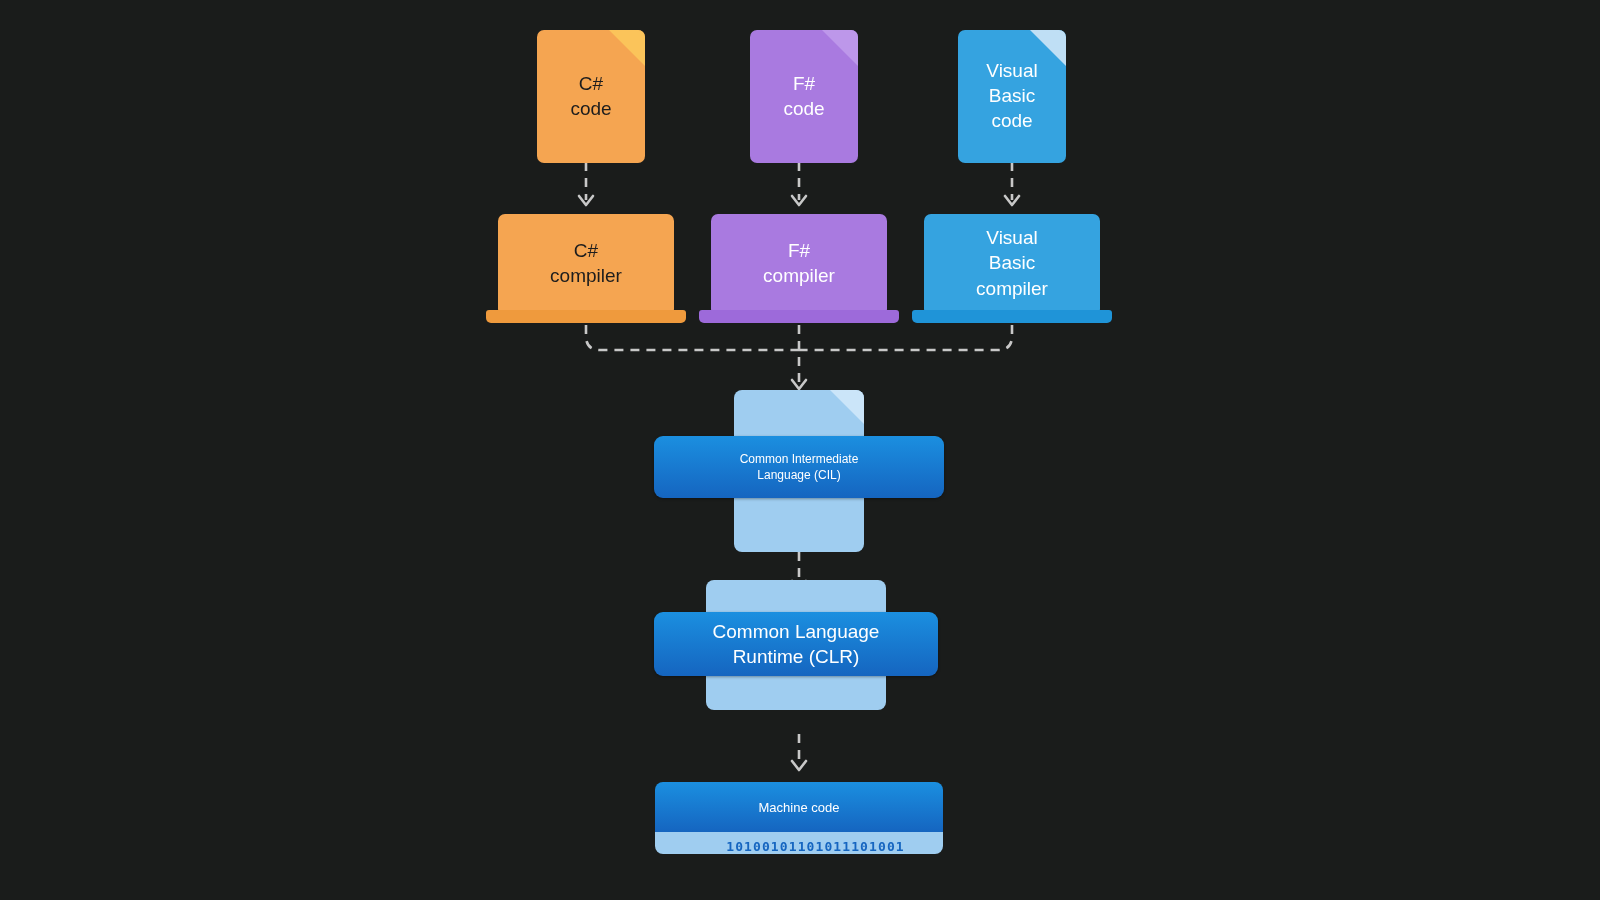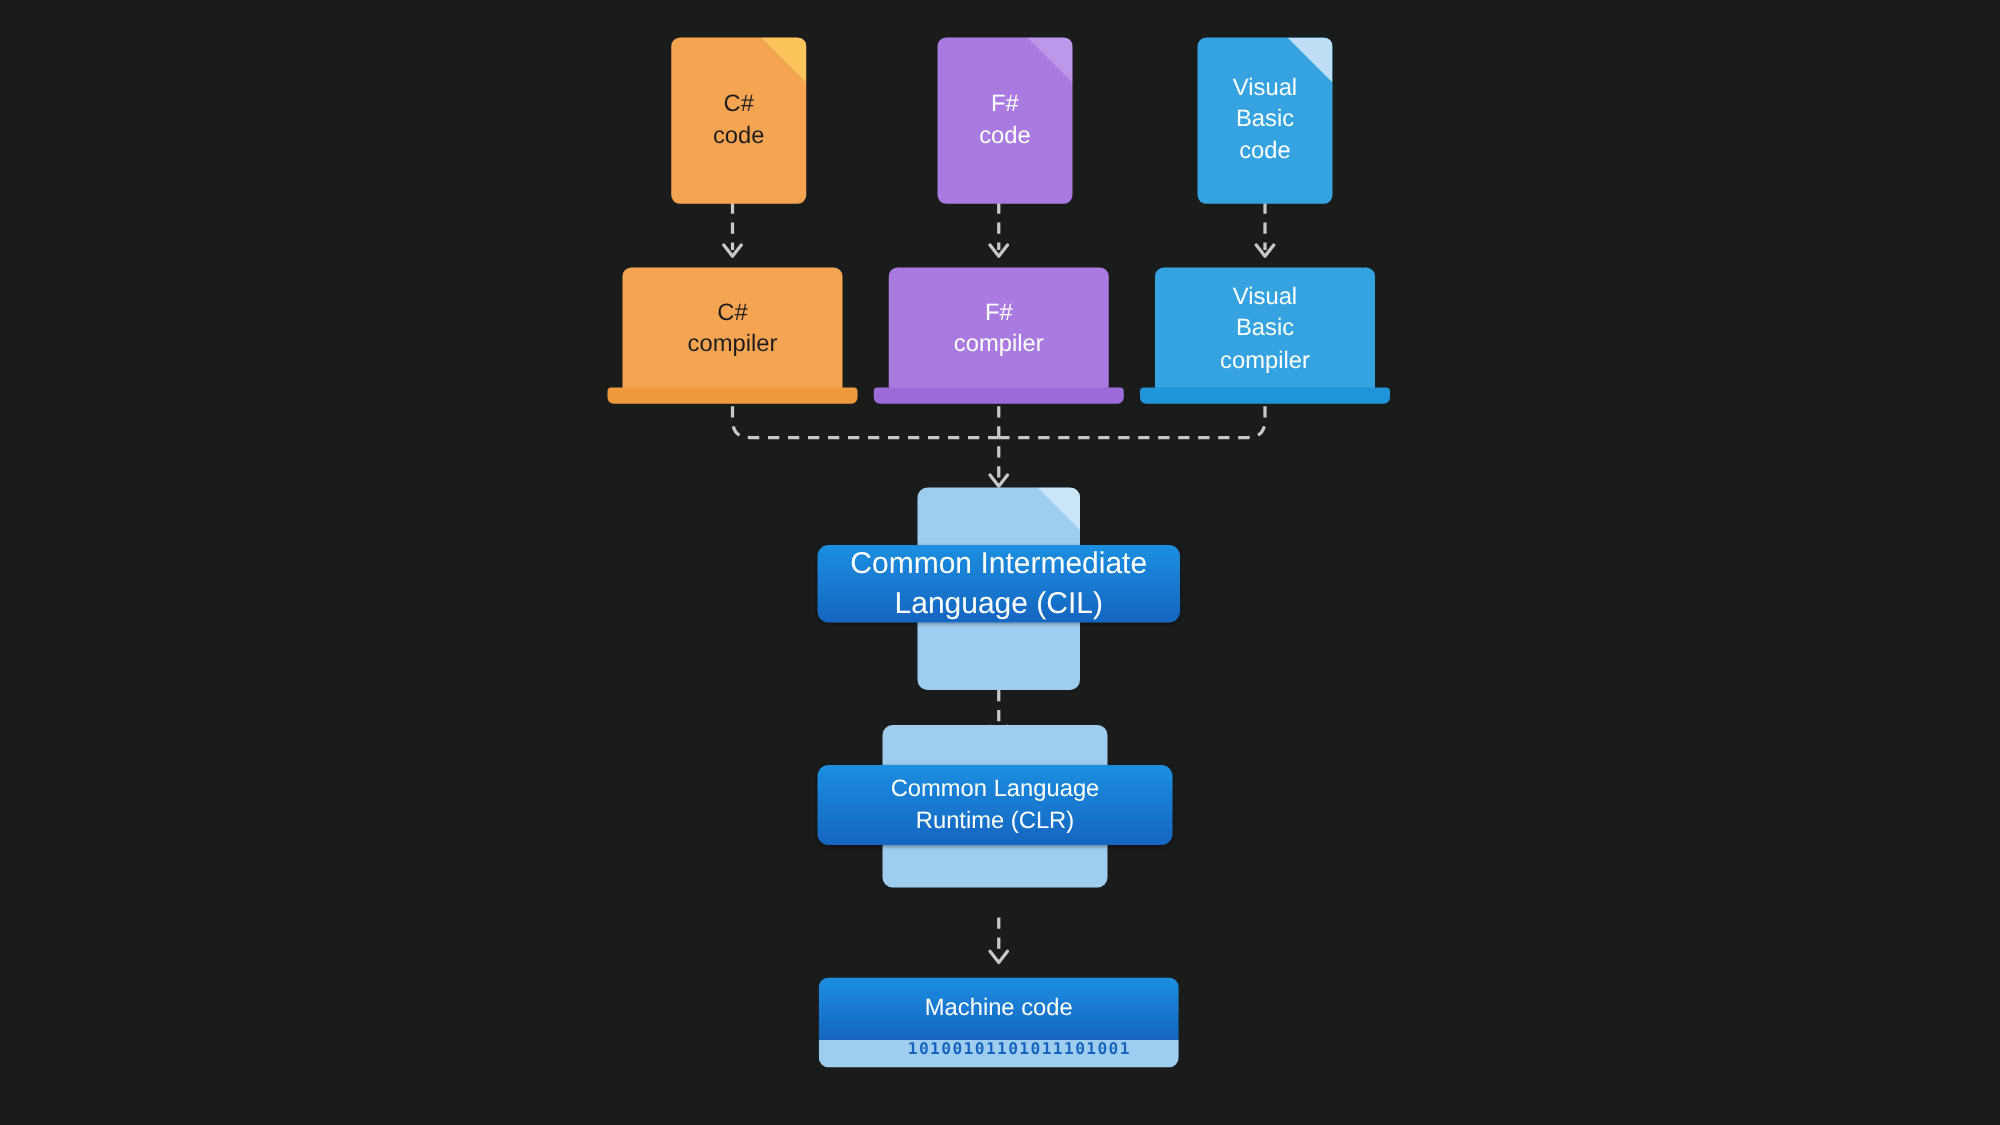--- a/index.html
+++ b/index.html
@@ -68,21 +68,21 @@
   }
 
   
   .machine { position:absolute; border-radius:8px; overflow:hidden; }
   .machine .mtop {
     display:flex; align-items:center; justify-content:center;
     color:#fff; width:100%;
   }
   .machine .mbits {
     width:100%;
-    display:flex; align-items:flex-start; justify-content:center;
+    display:flex; align-items:flex-end; justify-content:center;
     font-family:"DejaVu Sans Mono", monospace;
     font-weight:bold;
     letter-spacing:1.1px;
     padding-left:33px;
   }
 
   svg.wires { position:absolute; left:0; top:0; width:1600px; height:900px; pointer-events:none; }
 </style>
 </head>
 <body>
@@ -175,37 +175,37 @@
 compiler</span>
     </div>
     <div class="base" style="left:-12px; top:96px; width:200px; height:13px; background:#1f94d8;"></div>
   </div>
 
   <div class="stack node" style="left:734px; top:390px; width:130px; height:162px;">
     <div class="sheet" style="width:130px; height:162px; background:#9fcdf0;">
       <span class="sfold" style="border-top:34px solid #cbe5f9; border-left:34px solid transparent;"></span>
     </div>
     <div class="bar" style="left:-80px; top:46px; width:290px; height:62px;
-                background:linear-gradient(180deg,#1b8fe0 0%,#1565c0 100%); font-size:24px;">
+                background:linear-gradient(180deg,#1b8fe0 0%,#1565c0 100%); font-size:12px;">
       <span style="white-space:pre-line;">Common Intermediate
 Language (CIL)</span>
     </div>
   </div>
 
   <div class="stack node" style="left:706px; top:580px; width:180px; height:130px;">
     <div class="sheet" style="width:180px; height:130px; background:#9fcdf0;"></div>
     <div class="bar" style="left:-52px; top:32px; width:284px; height:64px;
                 background:linear-gradient(180deg,#1b8fe0 0%,#1565c0 100%); font-size:19px;">
       <span style="white-space:pre-line;">Common Language
 Runtime (CLR)</span>
     </div>
   </div>
 
   <div class="machine node" style="left:655px; top:782px; width:288px; height:72px;">
-    <div class="mtop" style="height:50px; background:linear-gradient(180deg,#1b8fe0 0%,#1565c0 100%); font-size:19px;">
+    <div class="mtop" style="height:50px; background:linear-gradient(180deg,#1b8fe0 0%,#1565c0 100%); font-size:13px;">
       <span>Machine code</span>
     </div>
     <div class="mbits" style="height:22px; background:#9fcdf0; color:#1565c0; font-size:13px;">
       <span>10100101101011101001</span>
     </div>
   </div>
 
 </div>
 
 </body></html>

